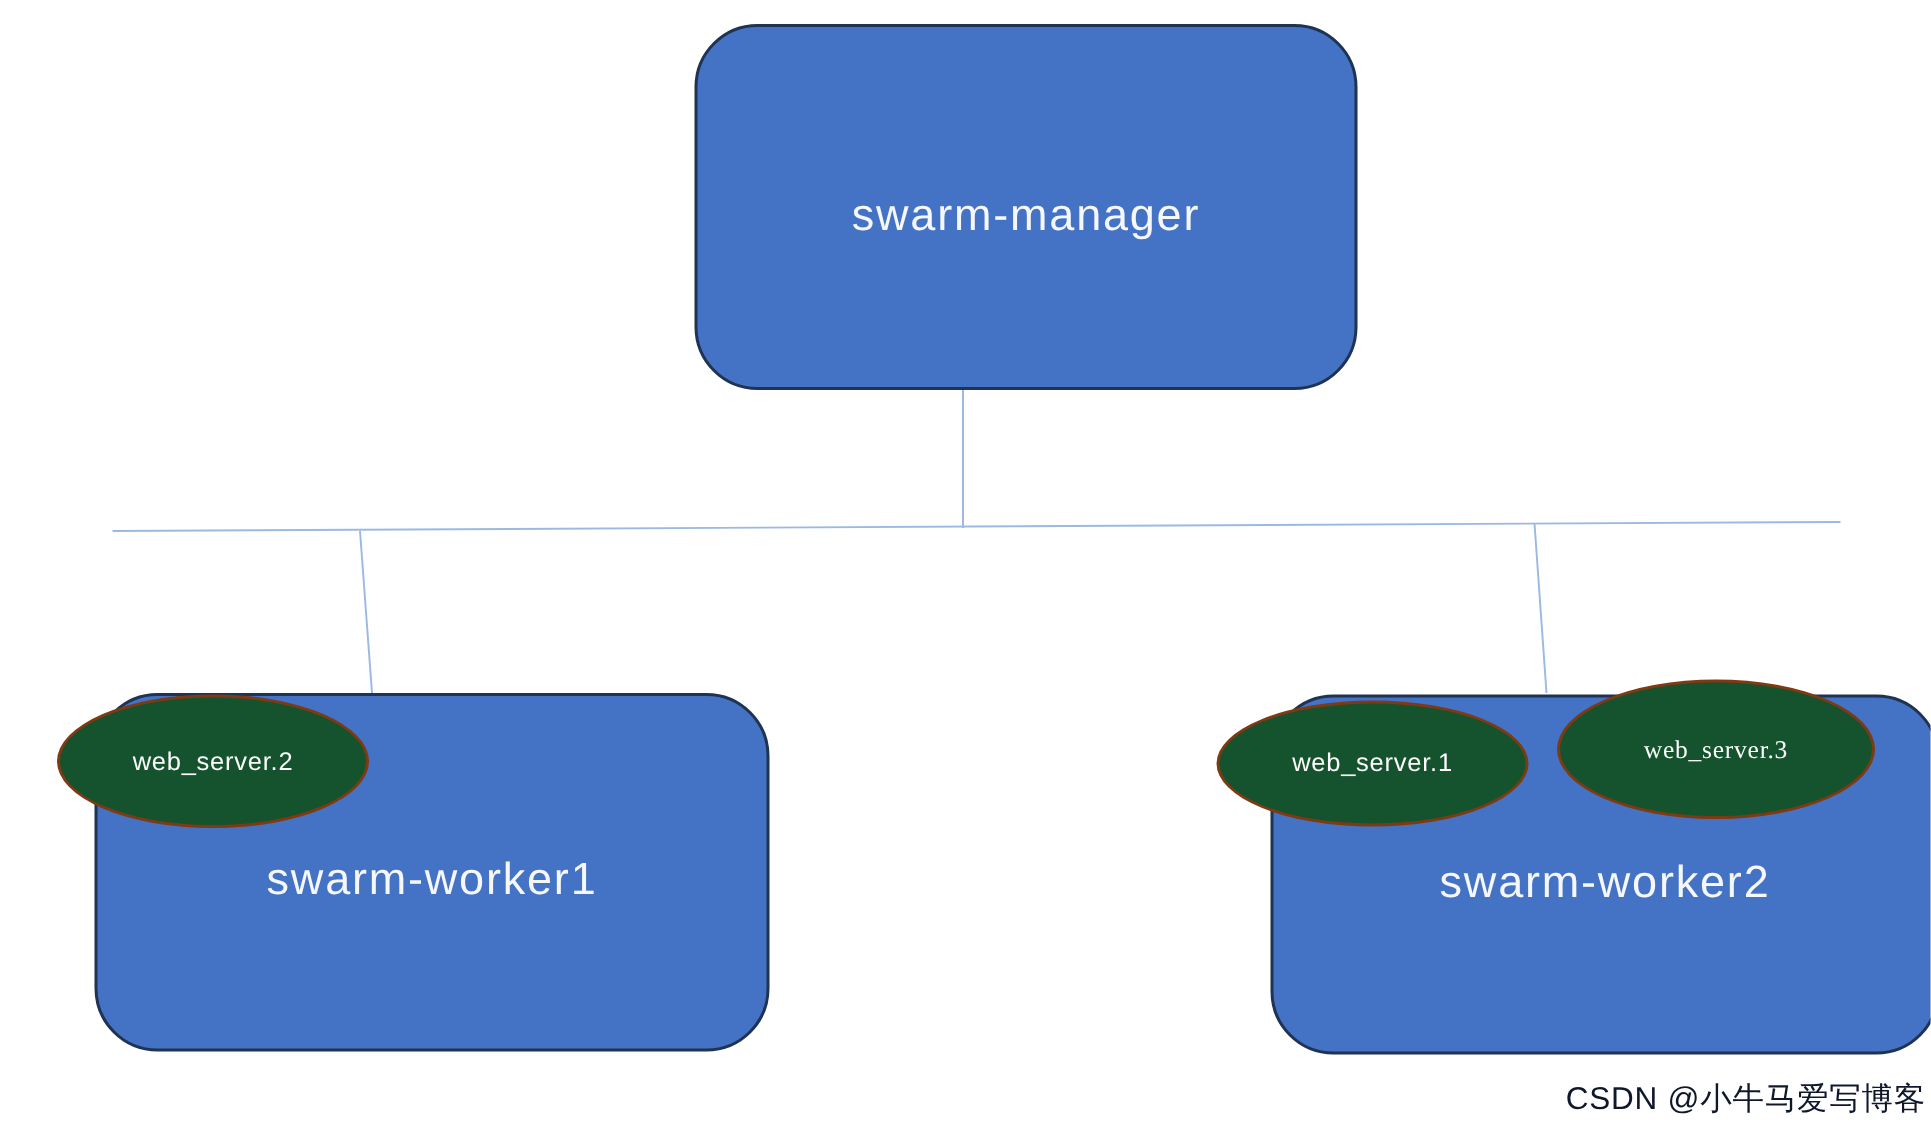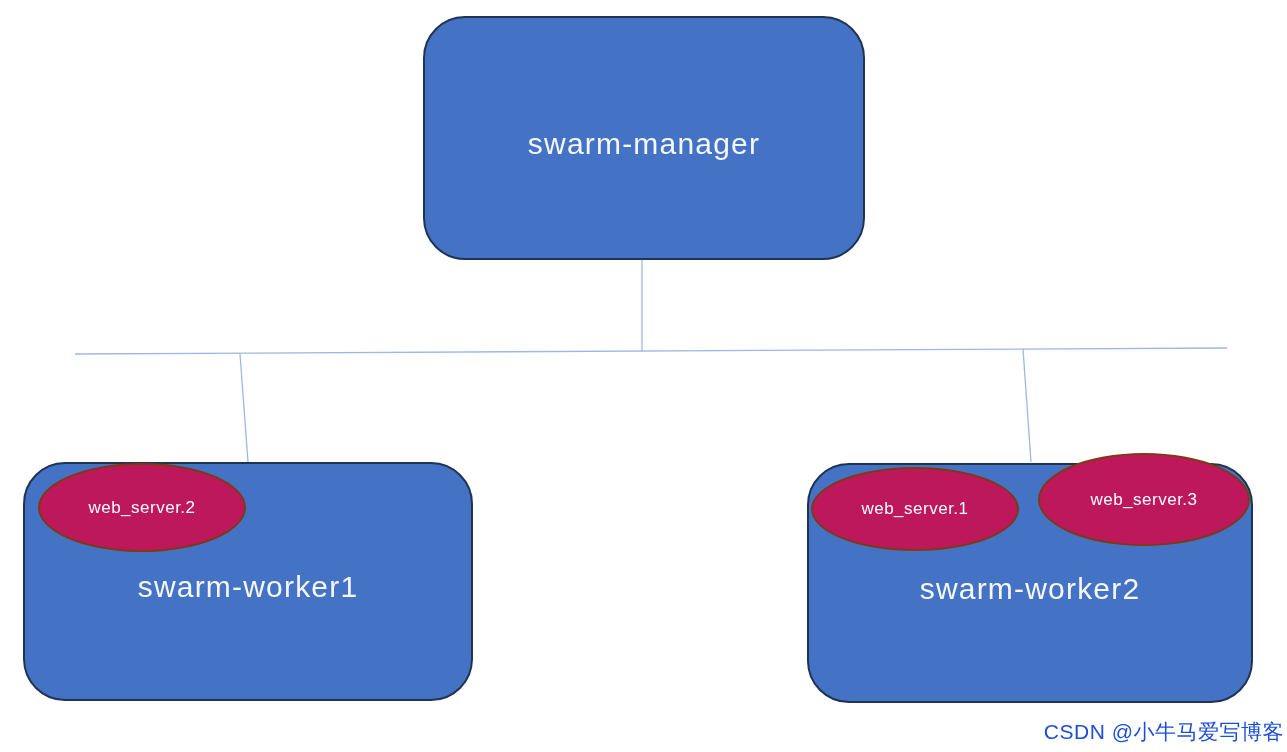--- a/index.html
+++ b/index.html
@@ -27,57 +27,58 @@
     position: absolute;
     background: #4472C4;
     border: 2px solid #1F3352;
     border-radius: 42px;
     display: flex;
     flex-direction: column;
     align-items: center;
     justify-content: center;
     color: #F5F7FA;
     text-align: center;
+    margin-left: 40px;
   }
   .node .node-name,
   .node .node-ip {
     font-size: 30px;
     font-weight: 400;
     letter-spacing: 1.2px;
     line-height: 39px;
     white-space: nowrap;
   }
   .node-manager   { left: 423px; top: 16px;  width: 442px; height: 244px; padding-top: 10px; }
   .node-worker1   { left: 23px;  top: 462px; width: 450px; height: 239px; padding-top: 10px; }
   .node-worker2   { left: 807px; top: 463px; width: 446px; height: 240px; padding-top: 10px; }
   .task {
     position: absolute;
-    background: #be185d;
+    background: #14532d;
     border: 2.5px solid #7E3A12;
     border-radius: 50%;
     display: flex;
     align-items: center;
     justify-content: center;
     color: #FDFDFD;
     z-index: 3;
   }
   .task span {
     font-size: 17px;
     letter-spacing: 0.5px;
     white-space: nowrap;
   }
   .task-ws2 { left: 38px;   top: 463px; width: 208px; height: 89px; }
   .task-ws1 { left: 811px;  top: 467px; width: 208px; height: 84px; }
-  .task-ws3 { left: 1038px; top: 453px; width: 212px; height: 93px; }
+  .task-ws3 { left: 1038px; top: 453px; width: 212px; height: 93px; font-family: Liberation Serif, serif; }
   .watermark {
     position: absolute;
     right: 3px;
     bottom: 6px;
     font-size: 21px;
-    color: #1d4ed8;
+    color: #0f172a;
     letter-spacing: 0.5px;
     white-space: nowrap;
   }
 </style>
 </head>
 <body>
 
 <div class="canvas">
 
   <svg class="connectors" viewBox="0 0 1287 752" xmlns="http://www.w3.org/2000/svg">

